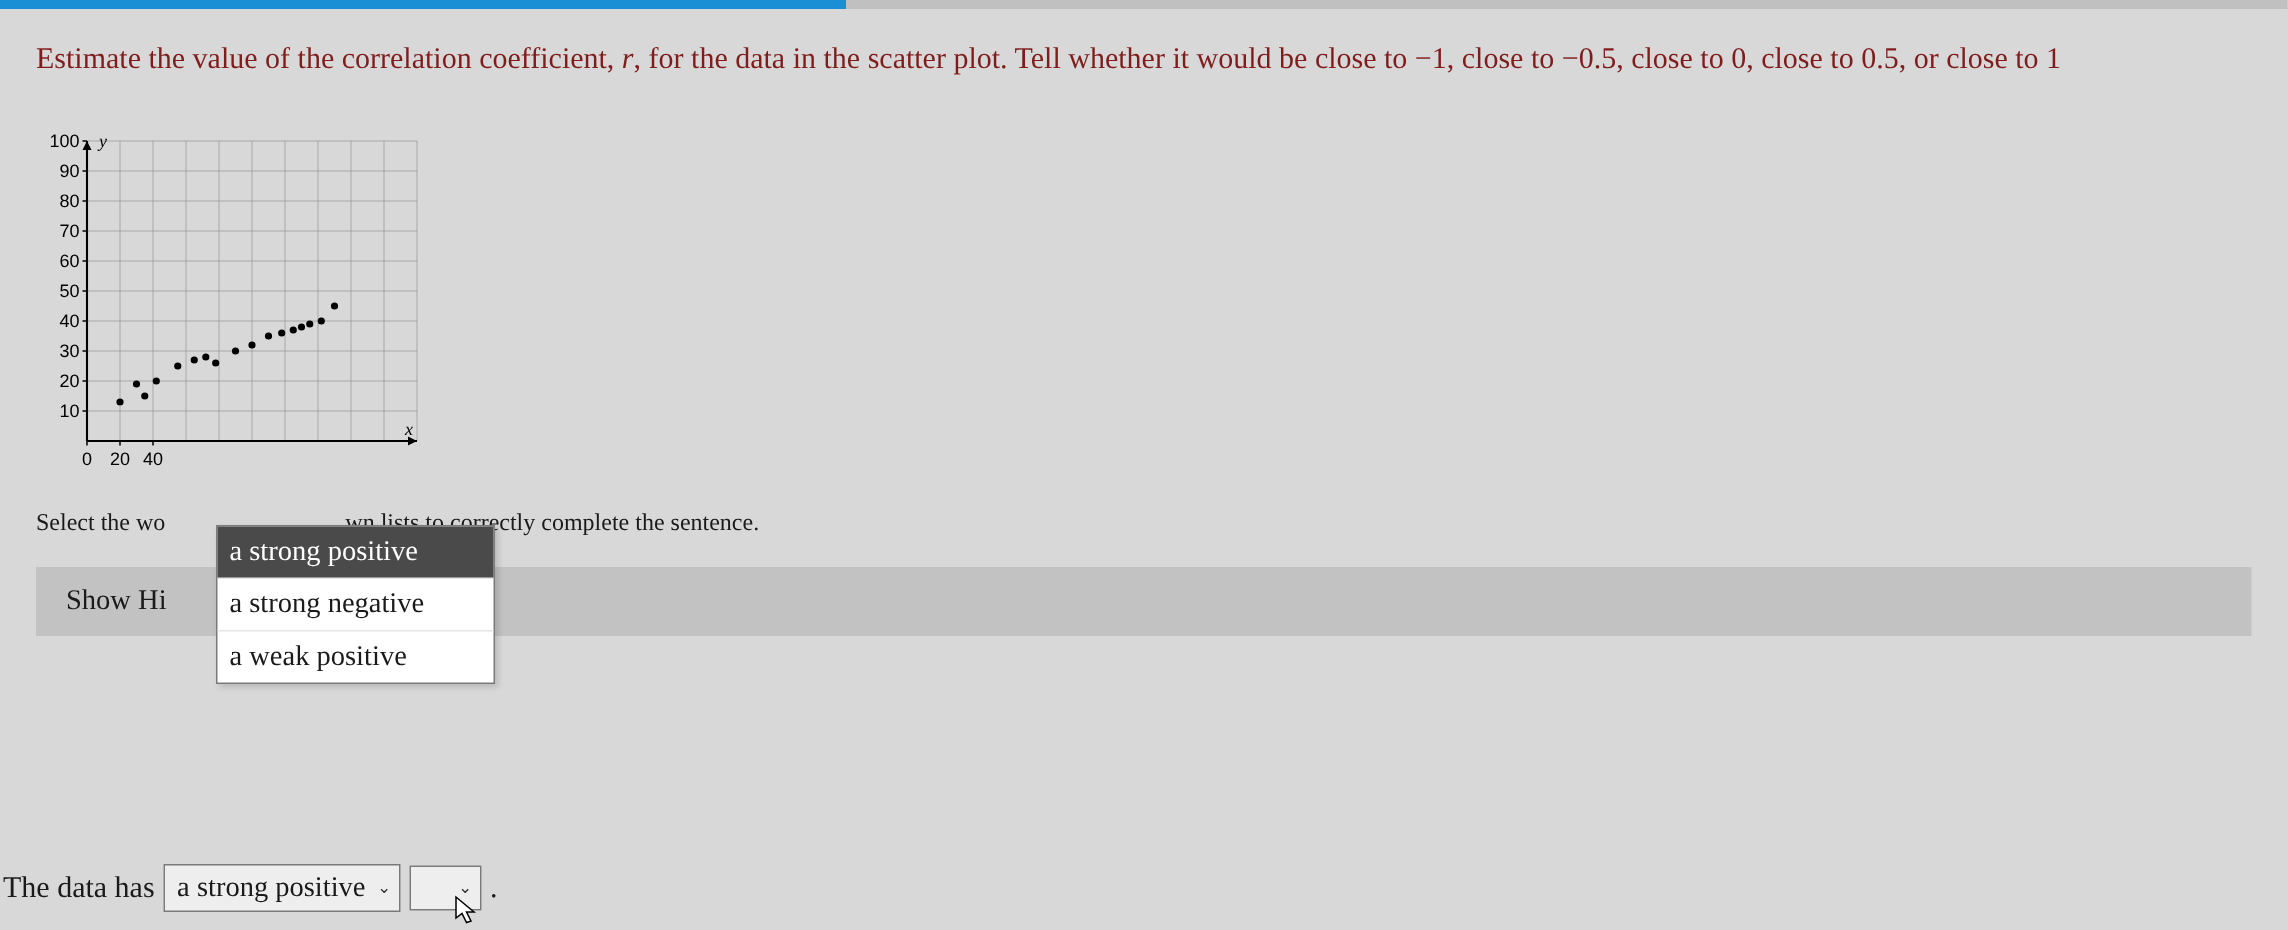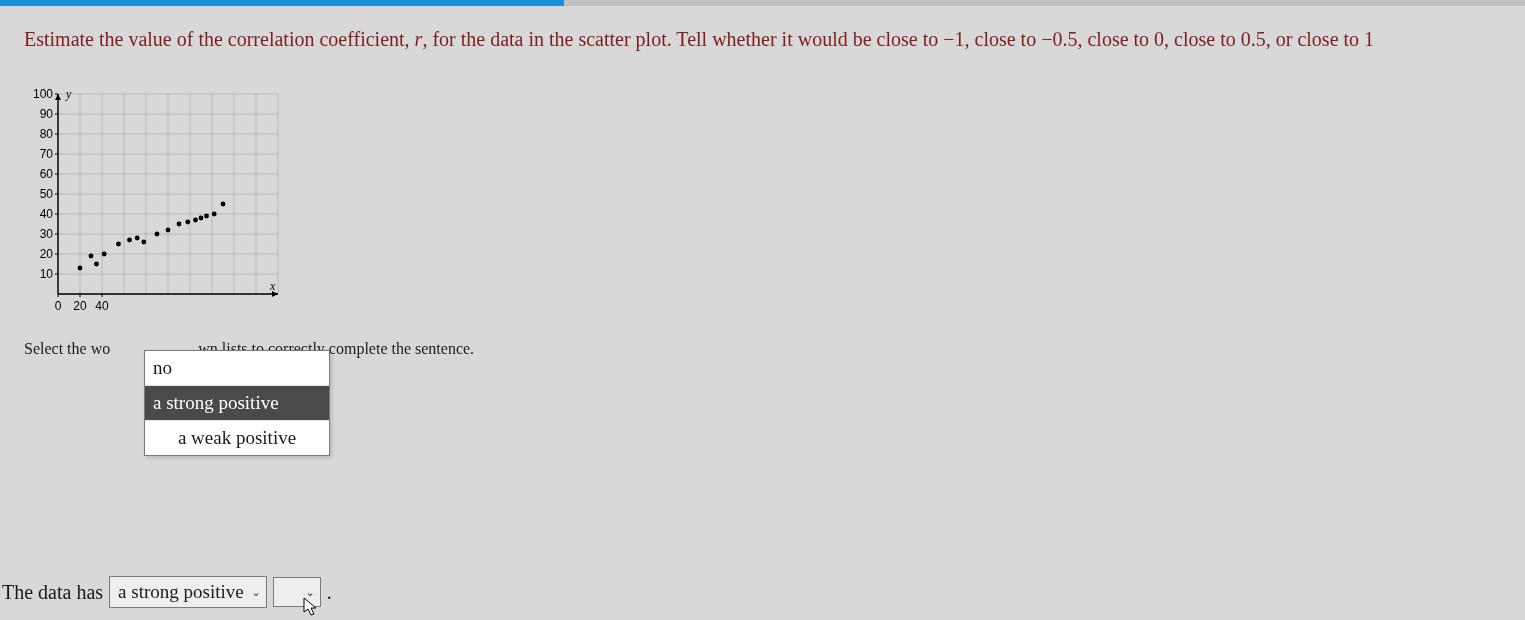--- a/index.html
+++ b/index.html
@@ -56,33 +56,33 @@
     z-index: 10;
     box-shadow: 2px 2px 4px rgba(0,0,0,0.15);
   }
   .dropdown-open .dd-item {
     padding: 6px 8px;
     font-size: 19px;
     color: #1a1a1a;
     cursor: pointer;
     border-bottom: 1px solid #e6e6e6;
   }
-  .dropdown-open .dd-item:last-child { border-bottom: none; text-align: center; }
+  .dropdown-open .dd-item:last-child { border-bottom: none; }
   .dropdown-open .dd-item.selected {
     background: #4a4a4a;
     color: #ffffff;
   }
   .instruction-text-left {
     display: inline-block;
     padding-top: 6px;
   }
   .instruction-text-right {
     display: inline-block;
     padding-top: 6px;
-    margin-left: 88px;
+    margin-left: 120px;
   }
   .show-hint-row {
     margin-top: 20px;
     padding: 12px 20px;
     background: #c2c2c2;
   }
   .show-hint-btn {
     font-size: 19px;
     color: #1a1a1a;
     background: transparent;
@@ -211,25 +211,28 @@
         <circle cx="190.2" cy="128" r="2.4" fill="#000"></circle>
         <circle cx="199" cy="118" r="2.4" fill="#000"></circle>
       </svg>
   </div>
 
   <div class="instruction-row">
     <span class="instruction-text-left">Select the wo</span>
     <span class="instruction-text-right">wn lists to correctly complete the sentence.</span>
   </div>
 
+  <div class="show-hint-row">
+    <span class="show-hint-btn">Show Hi</span>
+  </div>
 </div>
 
 <div class="dropdown-open" id="dropdown1">
-    <div class="dd-item">no</div>
     <div class="dd-item selected">a strong positive</div>
+    <div class="dd-item">a strong negative</div>
     <div class="dd-item">a weak positive</div>
   </div>
 
 <div class="answer-row">
   <span>The data has</span>
   <span class="select-box">
     <span>a strong positive</span>
     <span class="chev">⌄</span>
   </span>
   <span class="select-box small">

